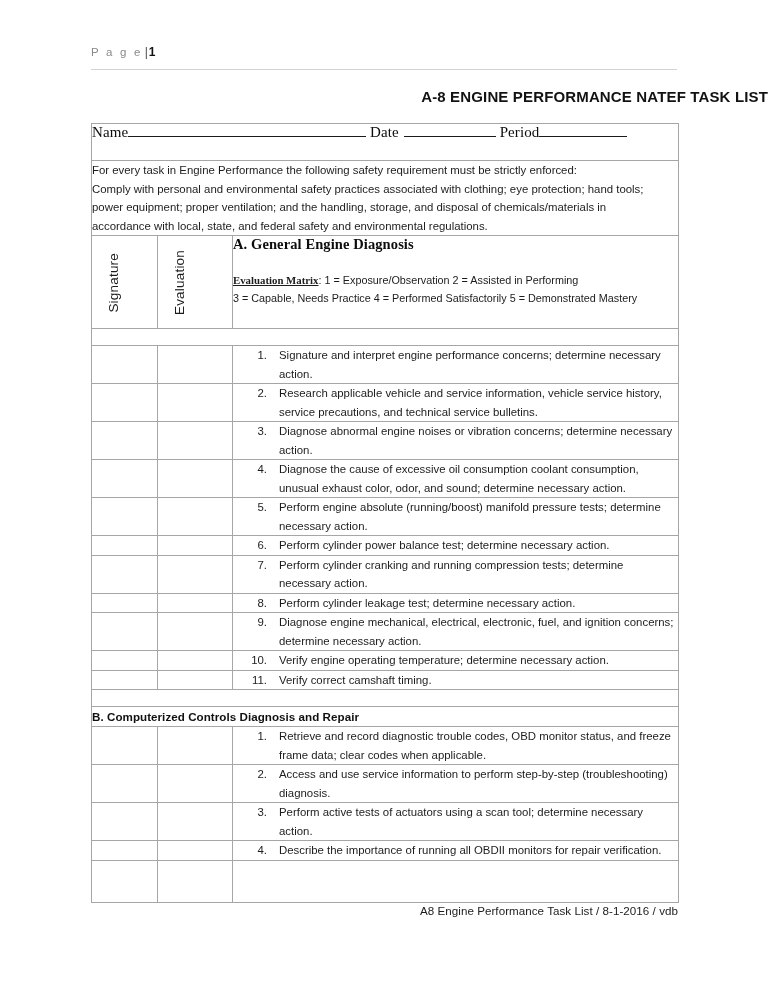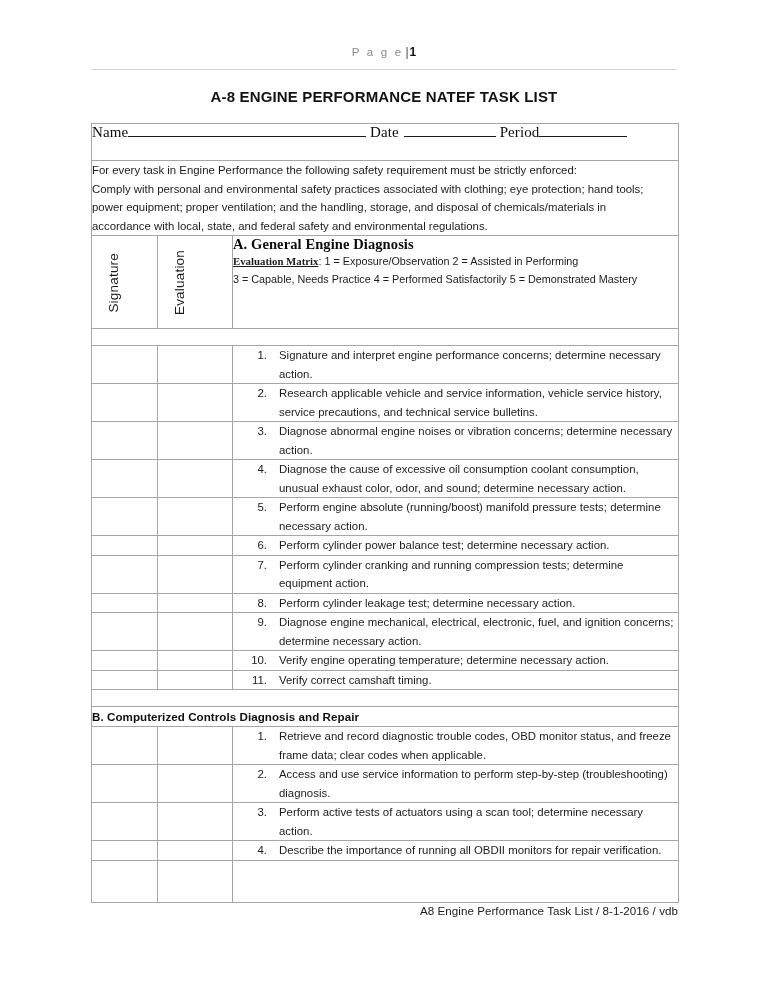--- a/index.html
+++ b/index.html
@@ -24,21 +24,21 @@
   }
 
   
   .page-header {
     position: absolute;
     top: 42px;
     left: 91px;
     right: 91px;
     height: 28px;
     border-bottom: 1px solid #d4d4d4;
-    text-align: center;
+    text-align: left;
   }
   .page-header .hdr-inner {
     display: inline-block;
     font-size: 11.5px;
   }
   .page-header .pg-word {
     color: #8a8a8a;
     letter-spacing: 2.2px;
     font-size: 11.5px;
   }
@@ -52,21 +52,21 @@
     font-weight: bold;
     font-size: 12px;
   }
 
   
   .doc-title {
     position: absolute;
     top: 88px;
     left: 0;
     width: 768px;
-    text-align: center;
+    text-align: right;
     font-size: 15px;
     font-weight: bold;
     letter-spacing: 0.15px;
     color: #121212;
   }
 
   
   .main-table {
     position: absolute;
     top: 123px;
@@ -135,20 +135,21 @@
     white-space: nowrap;
   }
   .td-matrix {
     padding: 8px 8px 8px 9px;
   }
   .matrix-heading {
     font-family: "Liberation Serif", serif;
     font-size: 14.5px;
     font-weight: bold;
     color: #0d0d0d;
+    margin-bottom: 19px;
     letter-spacing: 0.1px;
   }
   .matrix-line {
     font-size: 10.8px;
     line-height: 17.5px;
     color: #1c1c1c;
   }
   .matrix-label {
     font-weight: bold;
     text-decoration: underline;
@@ -327,21 +328,21 @@
             <span class="task-text">Perform cylinder power balance test; determine necessary action.</span>
           </div>
         </td>
       </tr>
       <tr>
         <td class="td-check"></td>
         <td class="td-check"></td>
         <td class="td-task">
           <div class="task-inner">
             <span class="task-num">7.</span>
-            <span class="task-text">Perform cylinder cranking and running compression tests; determine equipment action.</span>
+            <span class="task-text">Perform cylinder cranking and running compression tests; determine necessary action.</span>
           </div>
         </td>
       </tr>
       <tr>
         <td class="td-check"></td>
         <td class="td-check"></td>
         <td class="td-task">
           <div class="task-inner">
             <span class="task-num">8.</span>
             <span class="task-text">Perform cylinder leakage test; determine necessary action.</span>

